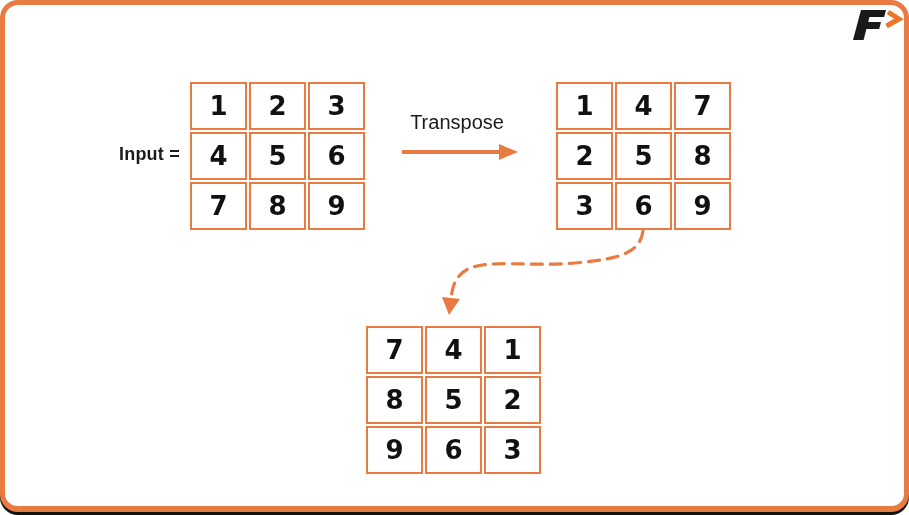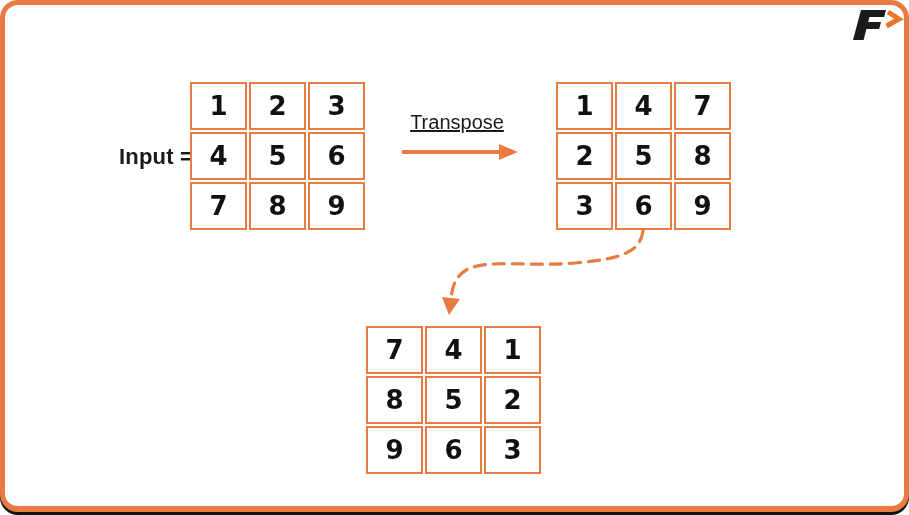--- a/index.html
+++ b/index.html
@@ -45,26 +45,26 @@
     font-weight:bold;
     font-size:26px;
     color:var(--digit);
   }
   .matrix-input{left:190px;top:82px;}
   .matrix-transposed{left:556px;top:82px;}
   .matrix-reversed{left:366px;top:326px;}
 
   .input-label{
     position:absolute;left:119px;top:144px;
-    font-size:22px;font-weight:bold;color:var(--text);
+    font-size:18px;font-weight:bold;color:var(--text);
     letter-spacing:0.2px;
   }
   .transpose-label{
     position:absolute;left:397px;top:111px;width:120px;
-    text-align:center;font-size:20px;color:var(--text);text-decoration:underline;
+    text-align:center;font-size:20px;color:var(--text);
   }
   .reverse-label{
     position:absolute;left:478px;top:273px;
     font-size:20px;color:var(--text);
   }
   .transpose-arrow{position:absolute;left:400px;top:142px;}
   .logo{position:absolute;left:848px;top:8px;}
 </style>
 </head>
 <body>

